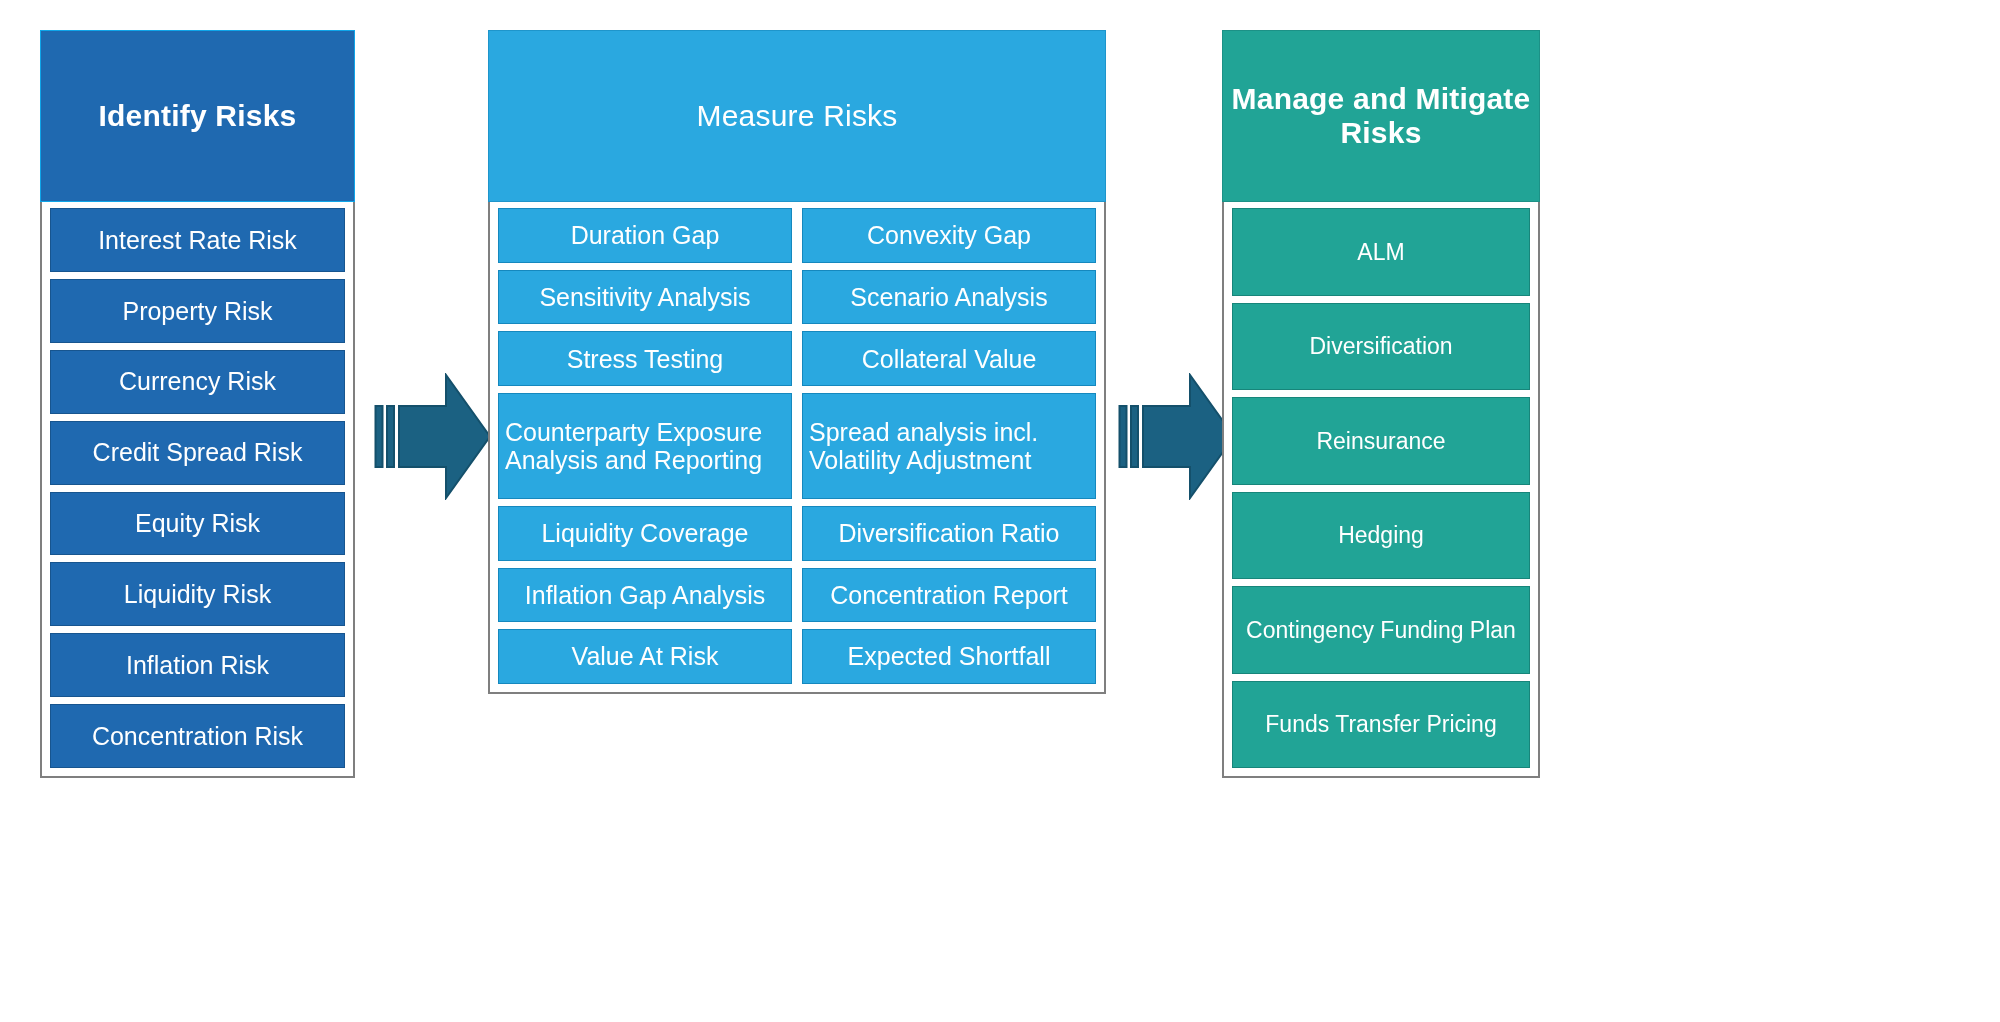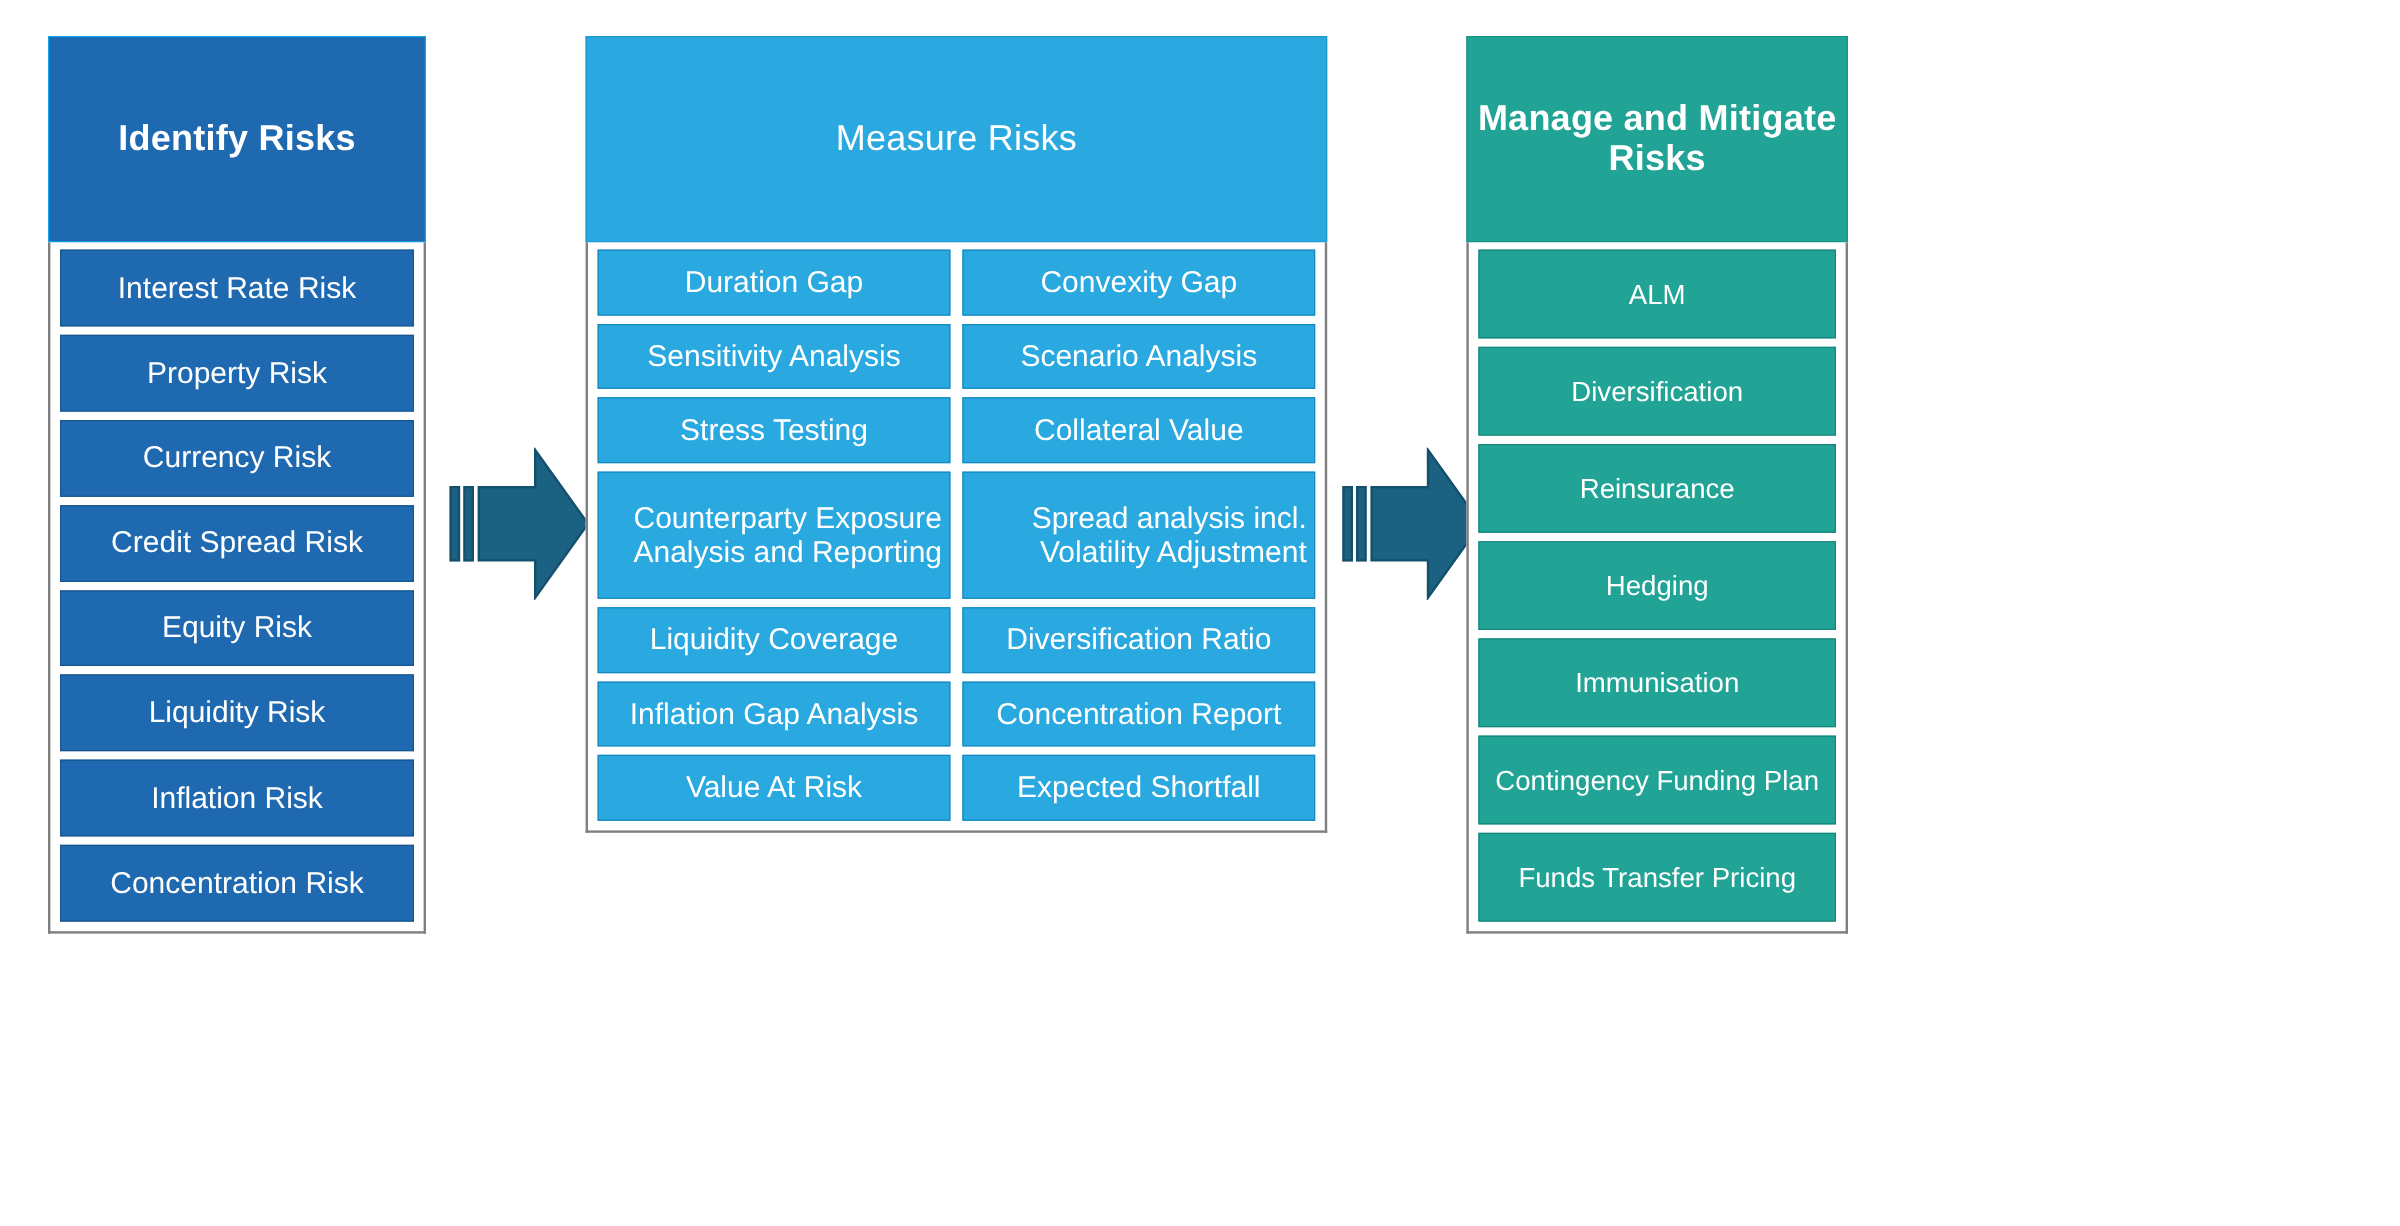--- a/index.html
+++ b/index.html
@@ -69,21 +69,21 @@
     flex-direction: column;
     gap: 7px;
     flex: 1 1 auto;
   }
 
   .item {
     box-sizing: border-box;
     display: flex;
     align-items: center;
     justify-content: center;
-    text-align: right;
+    text-align: left;
     color: #ffffff;
     line-height: 1.14;
     padding: 2px 6px;
   }
 
   
   .c1 { left: 40px; top: 30px; width: 315px; height: 748px; }
   .c1 .col-header {
     height: 172px;
     background: #1F69B0;
@@ -210,20 +210,19 @@
   </div>
 
   <div class="column c3">
     <div class="col-header">Manage and Mitigate Risks</div>
     <div class="col-body">
       <div class="item-list">
         <div class="item">ALM</div>
         <div class="item">Diversification</div>
         <div class="item">Reinsurance</div>
         <div class="item">Hedging</div>
-        <div class="item">Immunisation</div>
         <div class="item">Contingency Funding Plan</div>
         <div class="item">Funds Transfer Pricing</div>
       </div>
     </div>
   </div>
 
 </div>
 
 </body></html>

